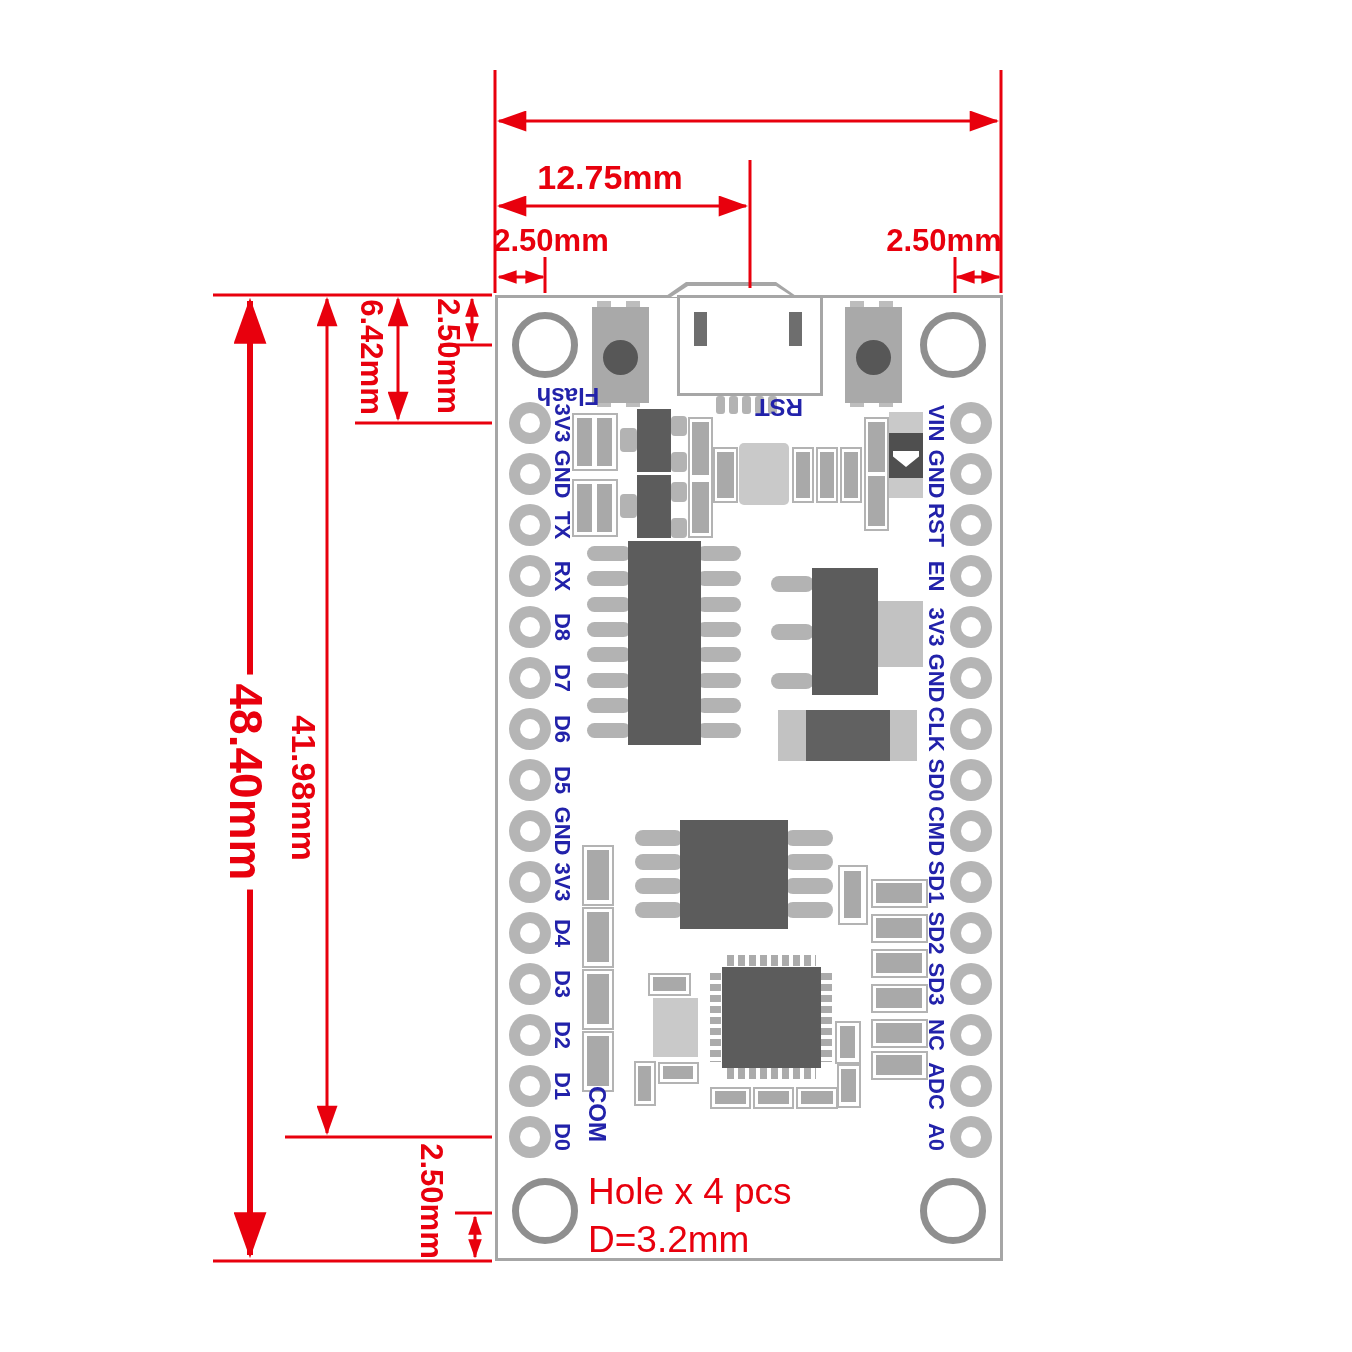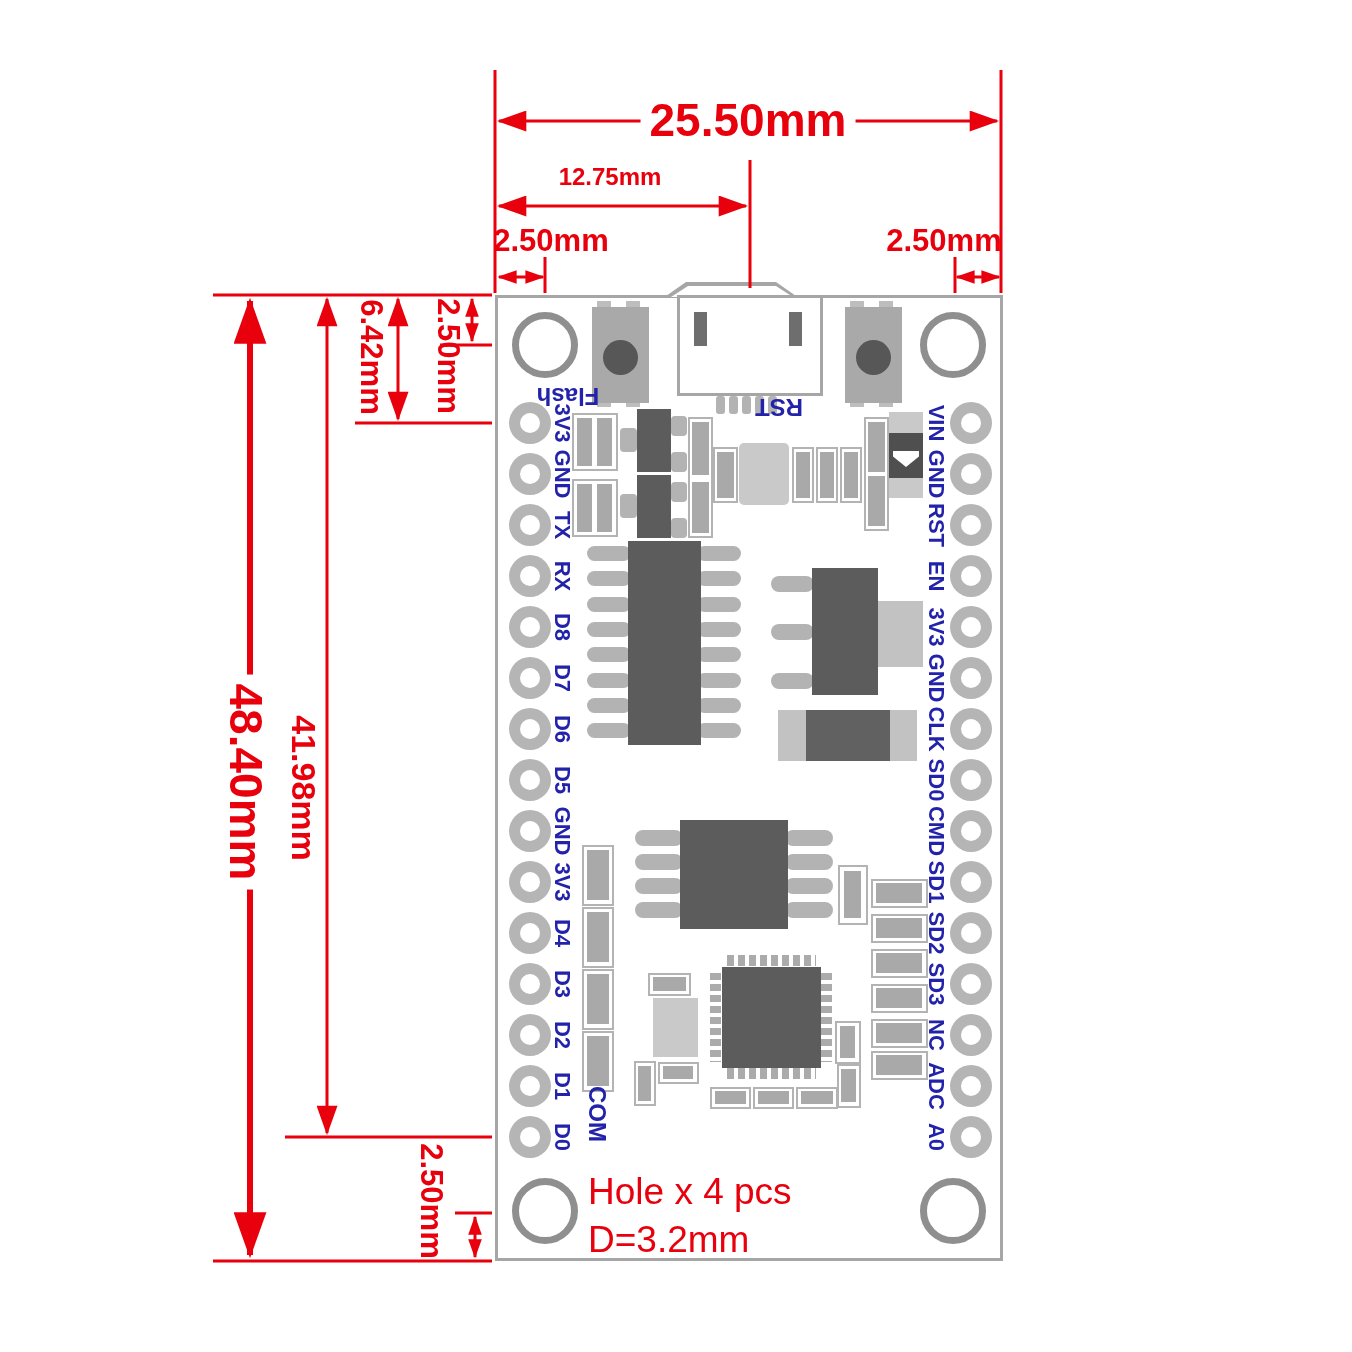--- a/index.html
+++ b/index.html
@@ -208,22 +208,21 @@
     <line class="d3" x1="327" y1="299" x2="327" y2="1133" marker-start="url(#ah)" marker-end="url(#ah)"></line>
     <line class="d3" x1="285" y1="1137" x2="492" y2="1137"></line>
     <line class="d3" x1="398" y1="299" x2="398" y2="419" marker-start="url(#ah)" marker-end="url(#ah)"></line>
     <line class="d3" x1="355" y1="423" x2="492" y2="423"></line>
     <line class="d3" x1="472" y1="299" x2="472" y2="341" marker-start="url(#ahs)" marker-end="url(#ahs)"></line>
     <line class="d3" x1="440" y1="345" x2="492" y2="345"></line>
     <line class="d3" x1="475" y1="1217" x2="475" y2="1257" marker-start="url(#ahs)" marker-end="url(#ahs)"></line>
     <line class="d3" x1="455" y1="1213" x2="492" y2="1213"></line>
   </svg>
 
-  <div class="dt bg" style="left:748px;top:120px;font-size:46px">25.50mm</div>
-  <div class="dt" style="left:610px;top:177px;font-size:24px">12.75mm</div>
+  <div class="dt" style="left:610px;top:177px;font-size:34px">12.75mm</div>
   <div class="dt" style="left:551px;top:241px;font-size:31px">2.50mm</div>
   <div class="dt" style="left:944px;top:241px;font-size:31px">2.50mm</div>
   <div class="dt vert bg" style="left:246px;top:782px;font-size:46px">48.40mm</div>
   <div class="dt vert" style="left:303px;top:788px;font-size:34px">41.98mm</div>
   <div class="dt vert" style="left:371px;top:357px;font-size:31px">6.42mm</div>
   <div class="dt vert" style="left:448px;top:356px;font-size:31px">2.50mm</div>
   <div class="dt vert" style="left:431px;top:1201px;font-size:31px">2.50mm</div>
 
   <div class="note" style="left:588px;top:1192px">Hole x 4 pcs</div>
   <div class="note" style="left:588px;top:1240px">D=3.2mm</div>

